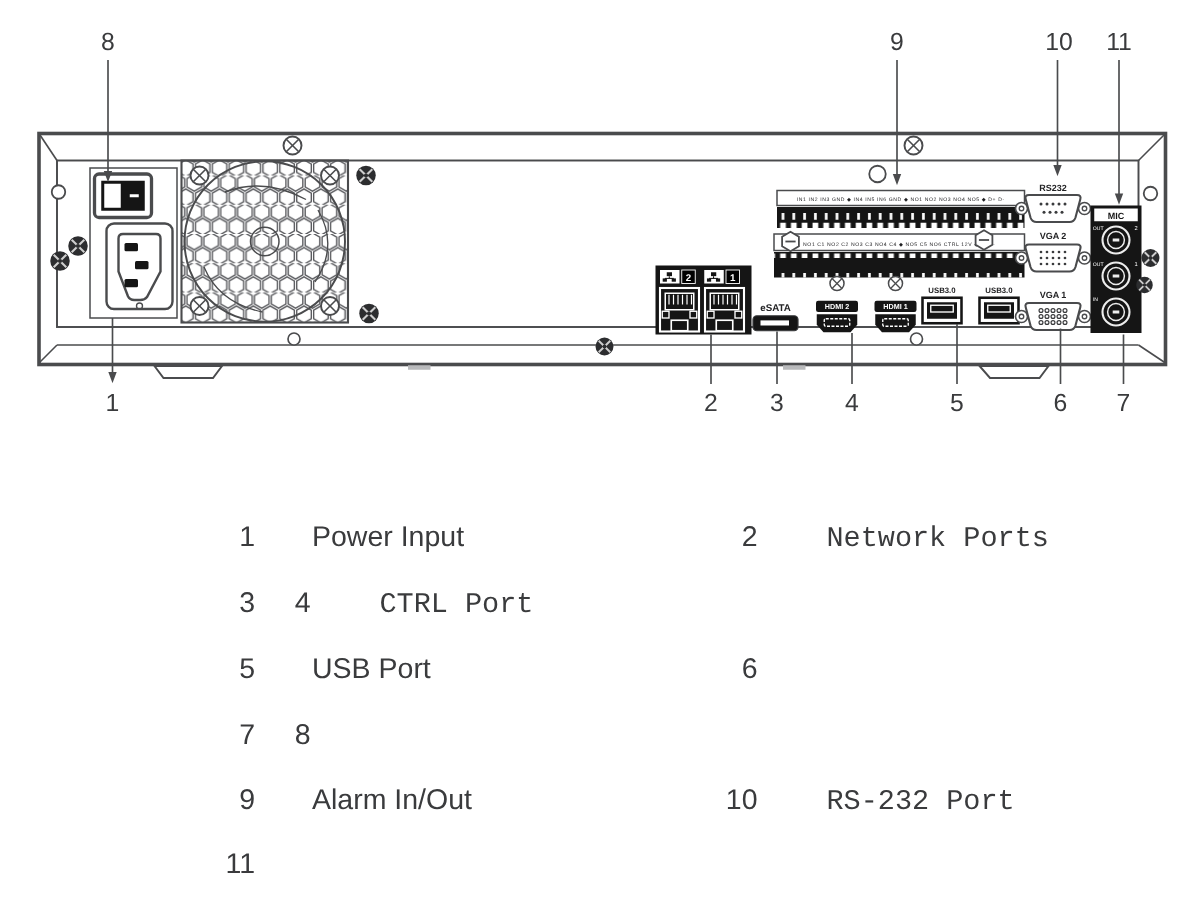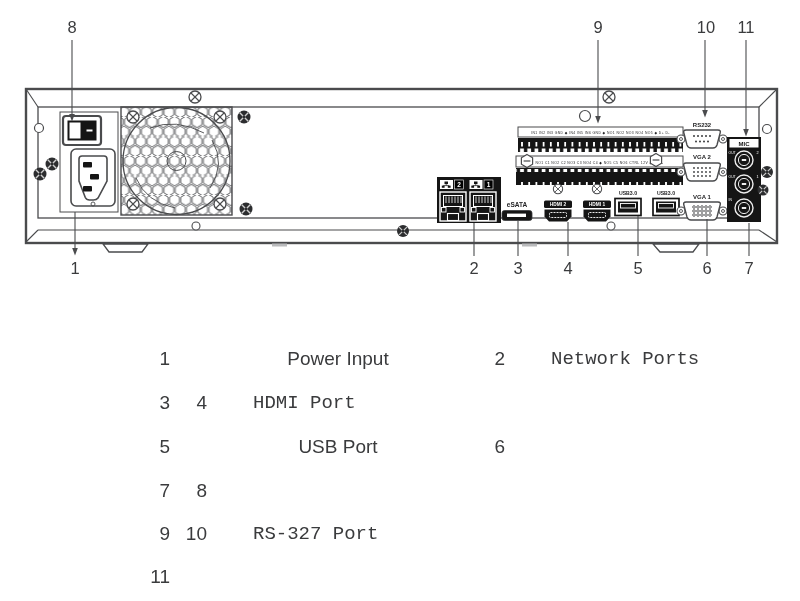--- a/index.html
+++ b/index.html
@@ -3,21 +3,21 @@
 <meta charset="utf-8">
 <style>
   html,body{margin:0;padding:0;background:#ffffff;}
   .page{position:relative;width:800px;height:601px;background:#ffffff;overflow:hidden;
         font-family:"Liberation Sans", sans-serif;}
   svg text{font-family:"Liberation Sans", sans-serif;}
   .legend{position:absolute;left:0;top:0;width:800px;height:300px;}
   .lrow{position:absolute;left:140px;width:620px;height:43px;display:flex;align-items:center;
         color:#3a3b3d;font-size:19px;}
   .lnum1{display:inline-block;width:30px;text-align:right;flex:0 0 auto;}
-  .llab1{display:inline-block;margin-left:38px;width:260px;flex:0 0 auto;text-align:center;}
+  .llab1{display:inline-block;margin-left:38px;width:260px;flex:0 0 auto;}
   .lnum2{display:inline-block;width:37px;text-align:right;flex:0 0 auto;}
   .llab2{display:inline-block;margin-left:46px;flex:0 0 auto;font-family:Liberation Mono, monospace;}
 </style>
 </head>
 <body>
 
 <div class="page">
 
 <svg width="800" height="300" viewBox="0 0 800 300" style="position:absolute;left:0;top:0;">
   <defs>
@@ -345,34 +345,35 @@
 <div class="legend" style="top:301px;">
   <div class="lrow" style="top:36px;">
     <span class="lnum1">1</span>
     <span class="llab1">Power Input</span>
     <span class="lnum2">2</span>
     <span class="llab2">Network Ports</span>
   </div>
   <div class="lrow" style="top:80px;">
     <span class="lnum1">3</span>
     <span class="lnum2">4</span>
-    <span class="llab2">HDMI Port</span>
+    <span class="llab2">CTRL Port</span>
   </div>
   <div class="lrow" style="top:124px;">
     <span class="lnum1">5</span>
     <span class="llab1">USB Port</span>
     <span class="lnum2">6</span>
   </div>
   <div class="lrow" style="top:168px;">
     <span class="lnum1">7</span>
     <span class="lnum2">8</span>
   </div>
   <div class="lrow" style="top:211px;">
     <span class="lnum1">9</span>
+    <span class="llab1">Alarm In/Out</span>
     <span class="lnum2">10</span>
-    <span class="llab2">RS-327 Port</span>
+    <span class="llab2">RS-232 Port</span>
   </div>
   <div class="lrow" style="top:254px;">
     <span class="lnum1">11</span>
   </div>
 </div>
 
 </div>
 
 </body></html>

